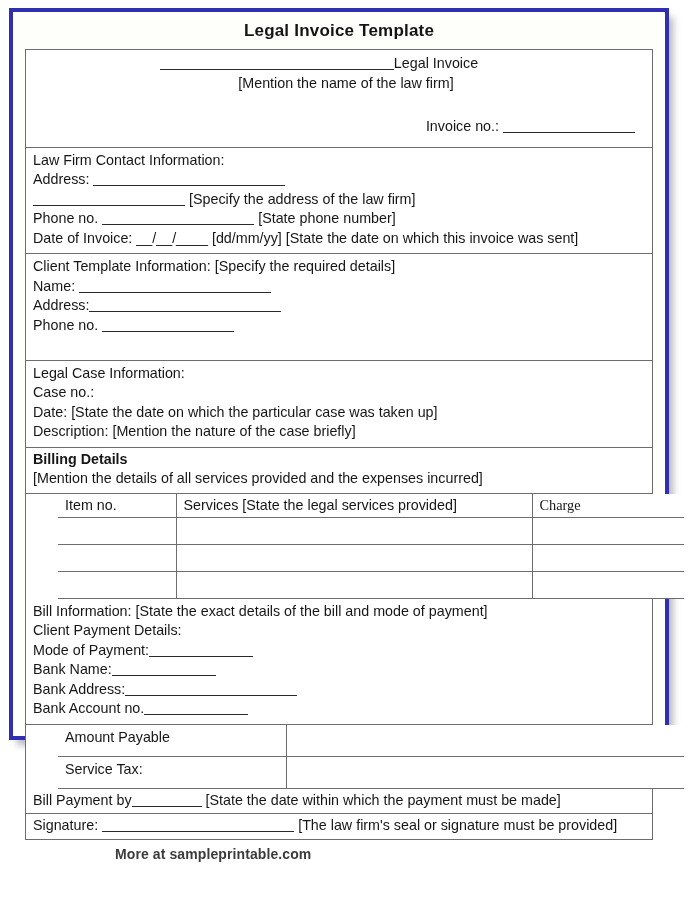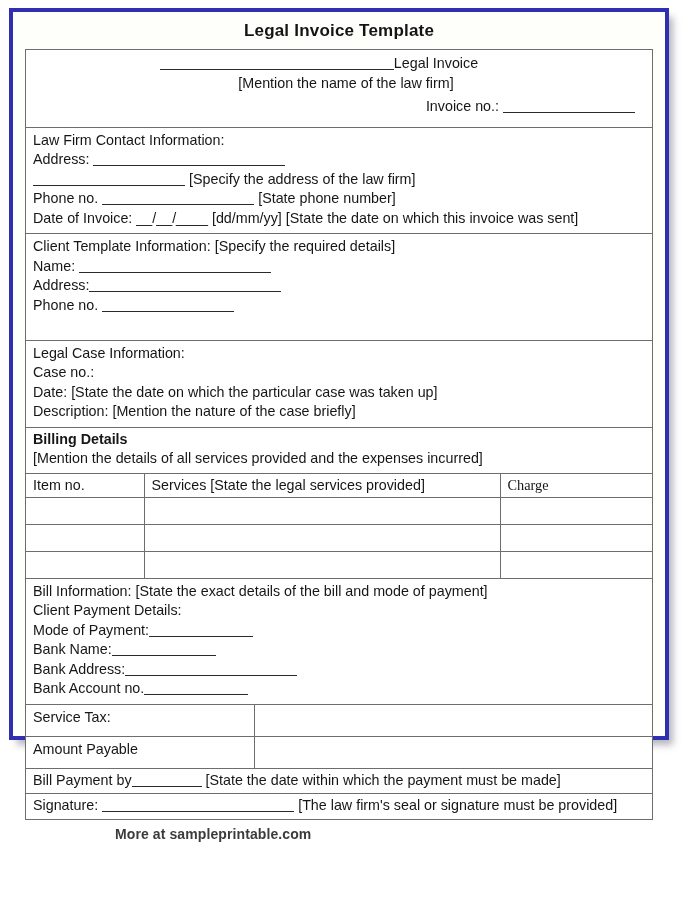--- a/index.html
+++ b/index.html
@@ -105,28 +105,29 @@
     background-size: 4px 3px;
     background-repeat: repeat-x;
     background-position: 0 100%;
     padding-bottom: 1px;
   }
 
   
   .hdr-band { padding: 4px 9px 10px 9px; }
   .hdr-row1 { text-align: center; padding-right: 40px; }
   .hdr-row2 { text-align: center; padding-left: 14px; }
-  .hdr-row3 { text-align: right; padding-right: 8px; padding-top: 4px; }
+  .hdr-row3 { text-align: right; padding-right: 8px; padding-top: 4px; margin-top: 20px; }
 
   
   .bd-head { padding: 2px 7px 4px 7px; }
   .grid {
     width: 100%;
     border-collapse: collapse;
     table-layout: fixed;
+    margin-left: 32px;
   }
   .grid td, .grid th {
     border: 1px solid #6d6d6d;
     border-left: none;
     border-top: none;
     padding: 2px 7px;
     font-size: 14.3px;
     line-height: 19px;
     text-align: left;
     font-weight: normal;
@@ -245,25 +246,25 @@
           <div class="line"><span>Bank Account no.</span><span class="blank b100"></span></div>
         </div>
 
         <table class="grid amt">
           <colgroup>
             <col style="width:228px">
             <col>
           </colgroup>
           <tbody>
             <tr>
+              <td>Amount Payable</td>
+              <td></td>
+            </tr>
+            <tr>
               <td>Service Tax:</td>
-              <td></td>
-            </tr>
-            <tr>
-              <td>Amount Payable</td>
               <td></td>
             </tr>
           </tbody>
         </table>
 
         <div class="band tight">
           <div class="line"><span>Bill Payment by</span><span class="blank b70"></span>
             <span>[State the date within which the payment must be made]</span></div>
         </div>
 

